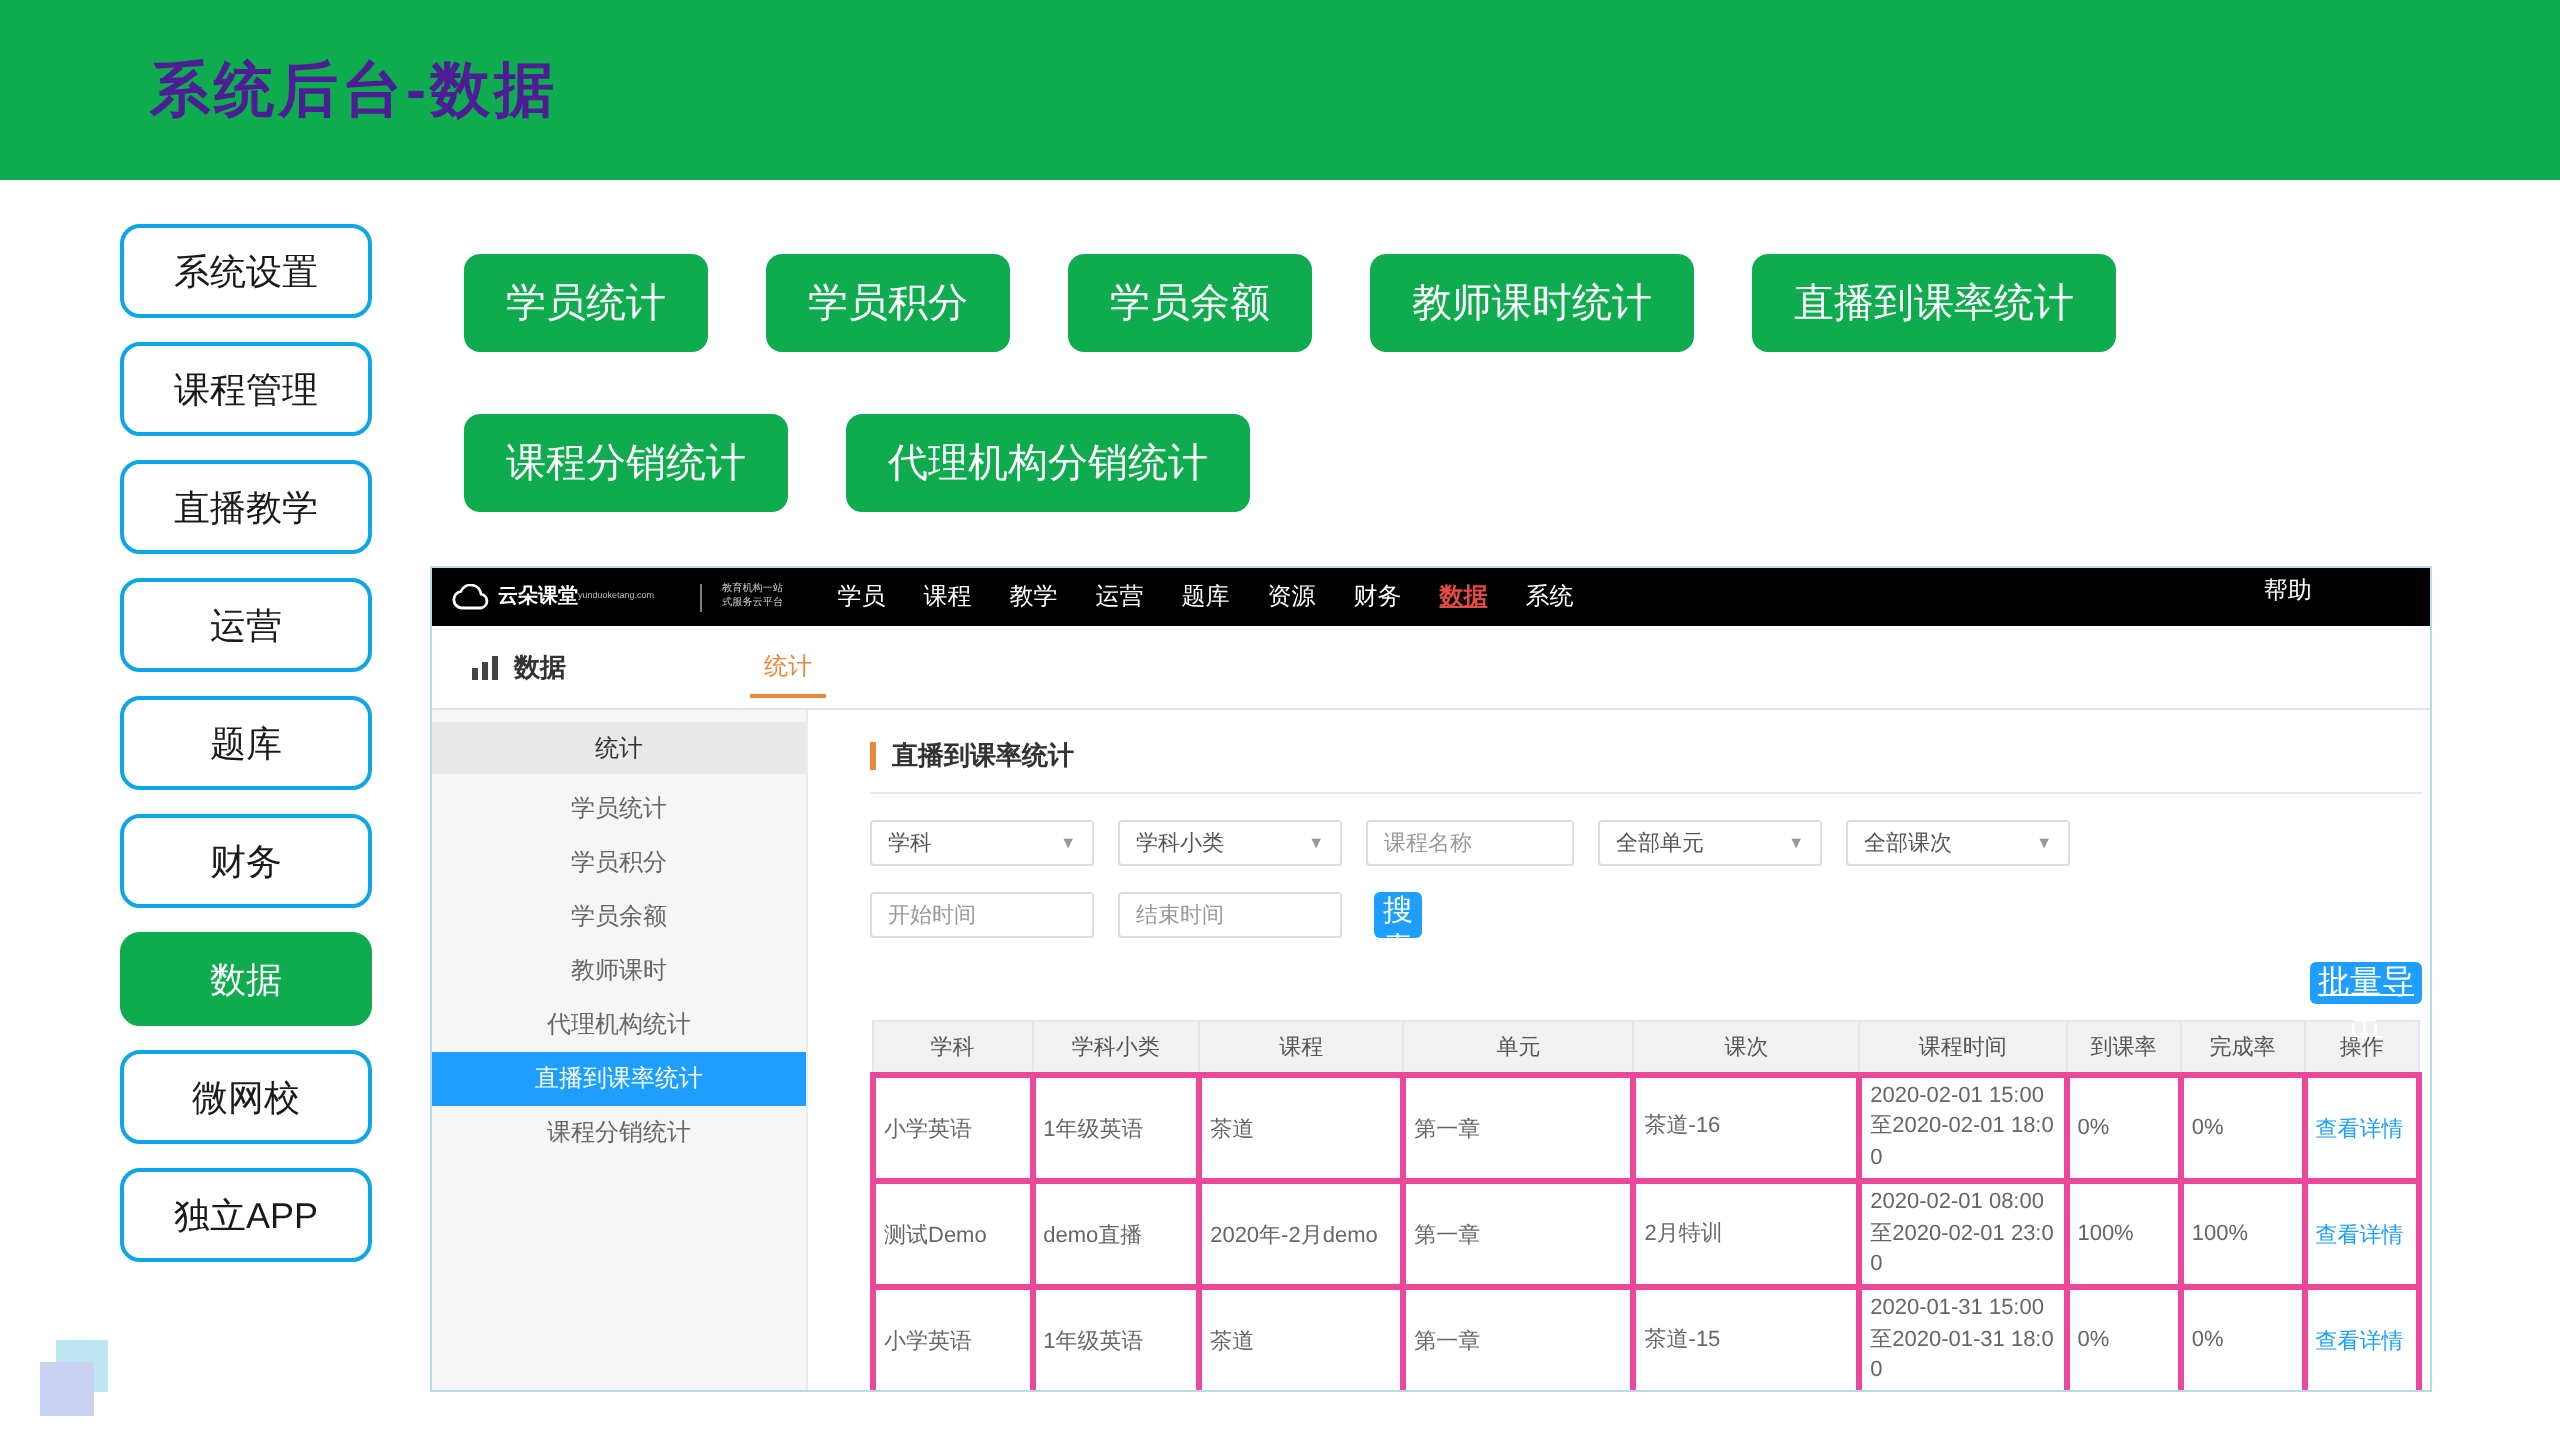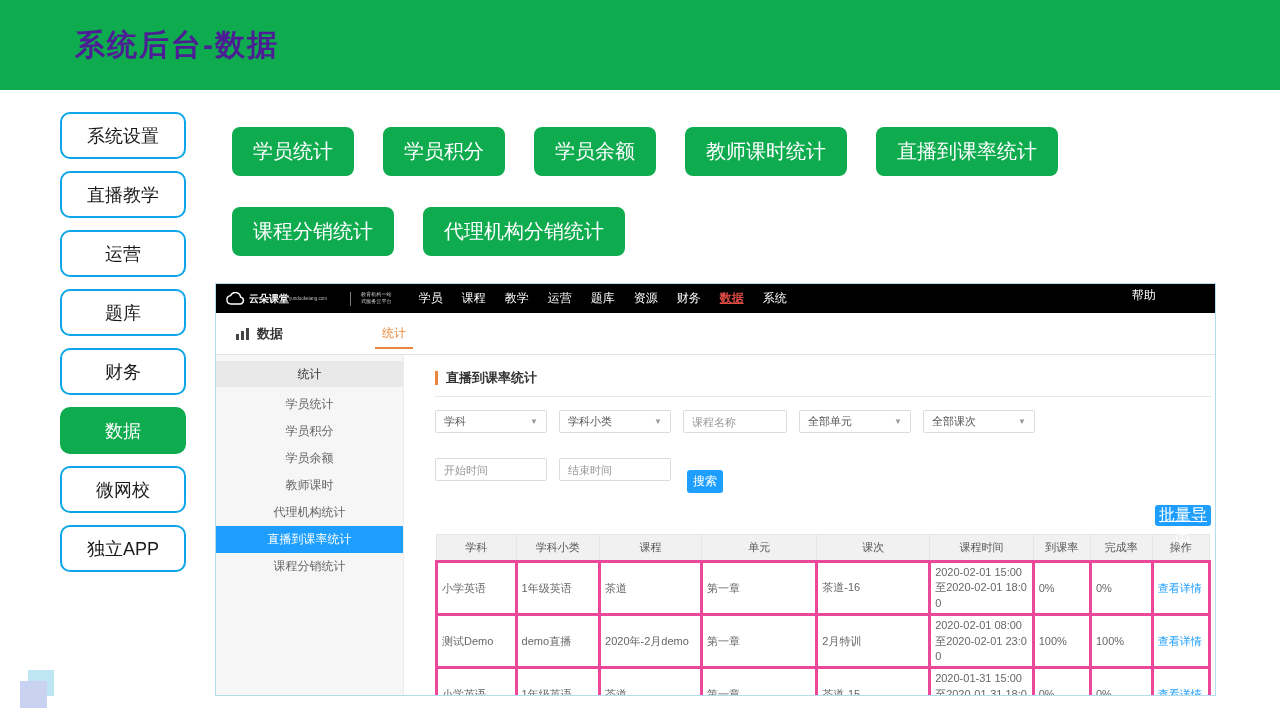--- a/index.html
+++ b/index.html
@@ -65,22 +65,22 @@
   .title-bar { width:3px; height:14px; background:#E8873C; }
   .divider { margin-top:9px; border-bottom:1px solid #E8E8E8; }
   .filter-row { margin-top:13px; display:flex; gap:12px; align-items:center; }
   .select, .text-input { width:112px; height:23px; border:1px solid #DCDCDC; border-radius:2px;
     background:#fff; font-size:11px; }
   .select { display:flex; align-items:center; justify-content:space-between; padding:0 8px; color:#555; cursor:pointer; }
   .caret-down { color:#999; font-size:8px; }
   .text-input { padding:0 8px; color:#555; outline:none; font-family:inherit; }
   .text-input::placeholder { color:#999; }
   .w104 { width:104px; }
-  .search-btn { width:36px; height:23px; background:#1E9FFF; color:#fff; font-size:12px; border:none;
-    border-radius:3px; margin-left:4px; cursor:pointer;margin-top:24px; }
+  .search-btn { width:24px; height:23px; background:#1E9FFF; color:#fff; font-size:15px; border:none;
+    border-radius:3px; margin-left:4px; cursor:pointer; }
   .export-row { display:flex; justify-content:flex-end; margin-top:12px; }
   .export-btn { width:56px; height:21px; background:#1E9FFF; color:#fff; font-size:16px; border:none;
     border-radius:3px; cursor:pointer;text-decoration:underline; }
 
   
   .data-table { margin-top:8px; width:100%; border-collapse:collapse; table-layout:fixed; font-size:11px; }
   .data-table th { background:#F1F1F1; border:1px solid #E6E6E6; height:27px; font-weight:normal; color:#555; }
   .data-table td { border:3px solid #ec4899; height:33px; text-align:left; color:#666; padding:0 4px; overflow:hidden; }
   .time-cell { line-height:1.4; word-break:break-all; padding:2px 4px !important; }
   .wrap-cell { line-height:1.4; padding:2px 4px !important; }
@@ -94,20 +94,21 @@
 <body>
 
 <div class="page">
 
   <header class="topbar">
     <h1>系统后台-数据</h1>
   </header>
 
   <aside class="left-nav">
       <div class="side-btn">系统设置</div>
+      <div class="side-btn">课程管理</div>
       <div class="side-btn">直播教学</div>
       <div class="side-btn">运营</div>
       <div class="side-btn">题库</div>
       <div class="side-btn">财务</div>
       <div class="side-btn active">数据</div>
       <div class="side-btn">微网校</div>
       <div class="side-btn">独立APP</div>
     </aside>
 
   <div class="quick-row r1">

